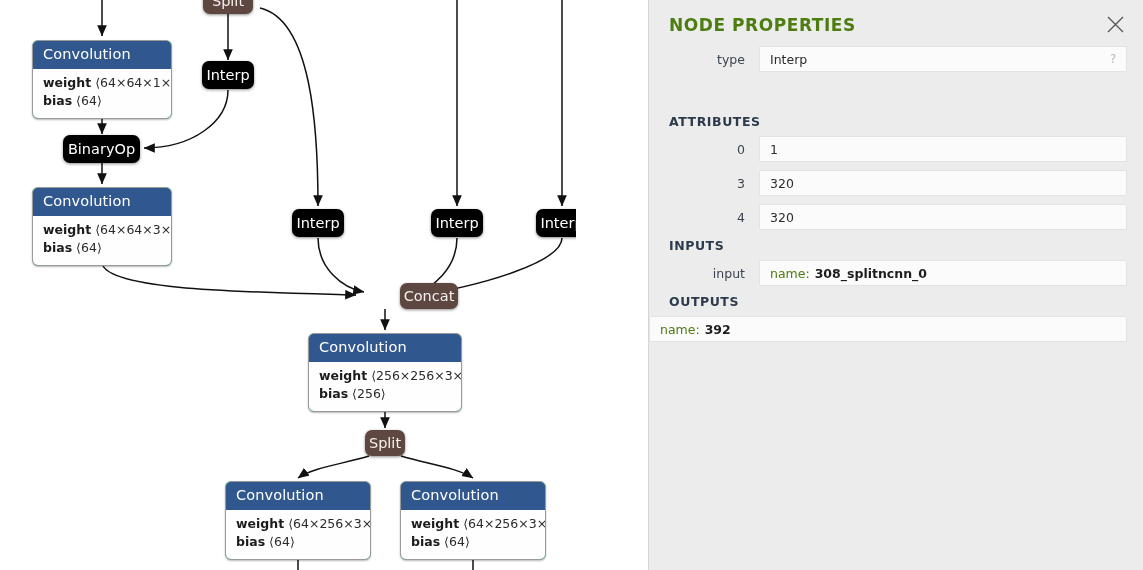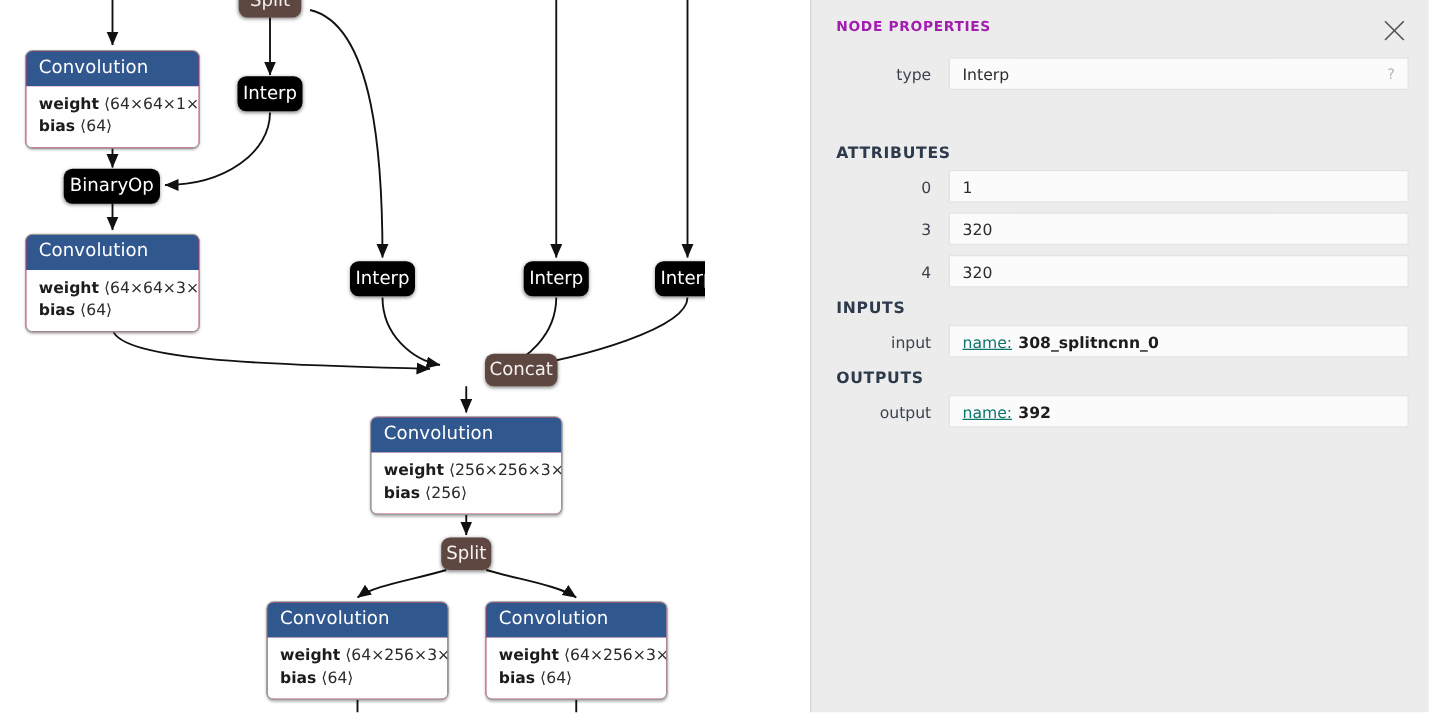--- a/index.html
+++ b/index.html
@@ -5,31 +5,31 @@
   html,body{margin:0;padding:0;}
   body{
     width:1143px;height:570px;overflow:hidden;
     font-family:"DejaVu Sans","Liberation Sans",sans-serif;
     background:#ffffff;
   }
   .app{position:relative;width:1143px;height:570px;}
 
   
   .canvas{
-    position:absolute;left:0;top:0;width:564px;height:570px;
+    position:absolute;left:12px;top:0;width:564px;height:570px;
     background:#ffffff;overflow:hidden;
   }
   .edges{position:absolute;left:0;top:0;width:648px;height:570px;}
 
   
   .node{position:absolute;box-sizing:border-box;}
 
   
   .layer{
-    border:1px solid #9a9a9a;border-radius:6px;background:#be185d;
+    border:1px solid #9a9a9a;border-radius:6px;background:#22c55e;
     box-shadow:0 1px 2px rgba(0,0,0,.28);overflow:hidden;
   }
   .layer .hdr{
     background:#31578f;color:#ffffff;font-size:14.5px;
     padding:5px 10px 6px 10px;line-height:1.15;letter-spacing:.1px;
   }
   .layer .body{background:#fefefe;padding:5px 10px 7px 10px;}
   .layer .row{
     font-size:12.5px;color:#1c1c1c;line-height:1.5;white-space:nowrap;
   }
@@ -48,21 +48,21 @@
   
   .panel{
     position:absolute;left:648px;top:0;width:495px;height:570px;
     background:#ececec;border-left:1px solid #d6d6d6;box-sizing:border-box;
   }
   .panel-head{
     position:relative;height:46px;
   }
   .panel-title{
     position:absolute;left:20px;top:15px;
-    font-size:11px;font-weight:bold;color:#a21caf;letter-spacing:.55px;
+    font-size:17px;font-weight:bold;color:#4d7c0f;letter-spacing:.55px;
   }
   .close-btn{
     position:absolute;right:14px;top:10px;width:28px;height:28px;
     display:flex;align-items:center;justify-content:center;cursor:pointer;
   }
   .sect{
     margin:0 0 7px 20px;font-size:12.5px;font-weight:bold;
     color:#2c3a4b;letter-spacing:.55px;
   }
   .sect.tight{margin-top:4px;}
@@ -74,21 +74,21 @@
     font-size:12.5px;color:#3c4350;display:flex;align-items:center;
     justify-content:flex-end;box-sizing:border-box;padding-left:16px;
   }
   .fvalue{
     flex:1 1 auto;background:#fbfbfb;border:1px solid #e3e3e3;
     border-radius:1px;display:flex;align-items:center;
     padding:0 10px;font-size:12.5px;color:#2c2c2c;box-sizing:border-box;
     position:relative;
   }
   .fvalue .bold{font-weight:bold;color:#1d1d1d;}
-  .fvalue .pre{color:#0f766e;margin-right:5px;text-decoration:underline;}
+  .fvalue .pre{color:#4d7c0f;margin-right:5px;}
   .help{
     position:absolute;right:10px;top:50%;transform:translateY(-50%);
     font-size:11.5px;color:#b7b7b7;cursor:pointer;
   }
 </style>
 </head>
 <body>
 
 <div class="app">
 
@@ -287,21 +287,20 @@
     <div class="frow">
       <div class="flabel">input</div>
       <div class="fvalue">
         <span class="pre">name:</span>
         <span class="bold">308_splitncnn_0</span>
       </div>
     </div>
 
     <div class="sect tight">OUTPUTS</div>
     <div class="frow">
-      <div class="flabel">output</div>
       <div class="fvalue">
         <span class="pre">name:</span>
         <span class="bold">392</span>
       </div>
     </div>
 
   </div>
 </div>
 
 </body></html>

